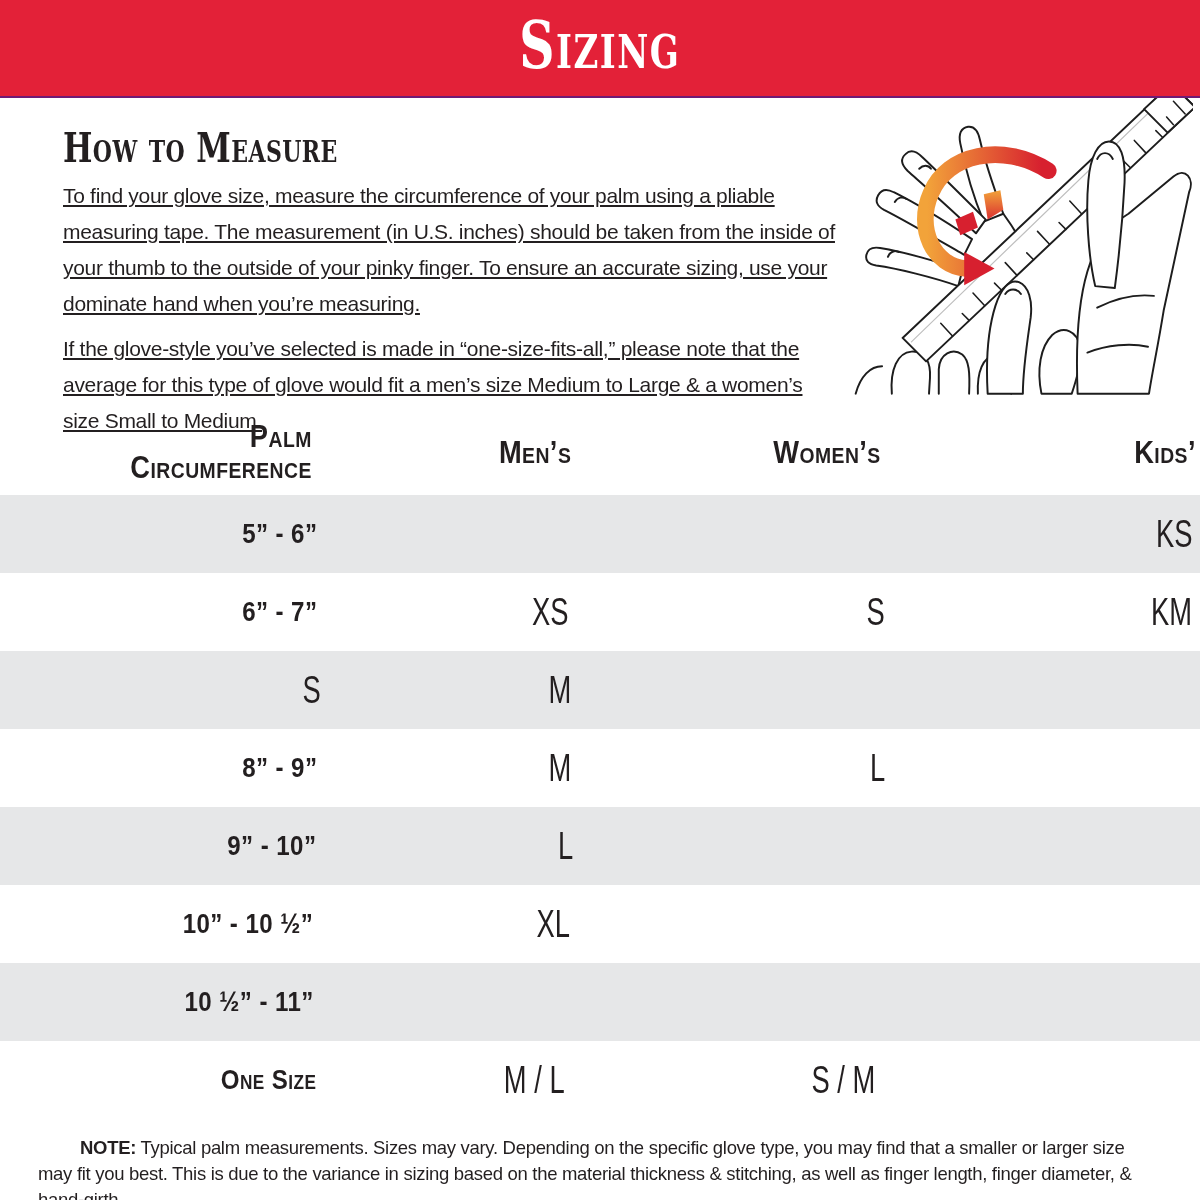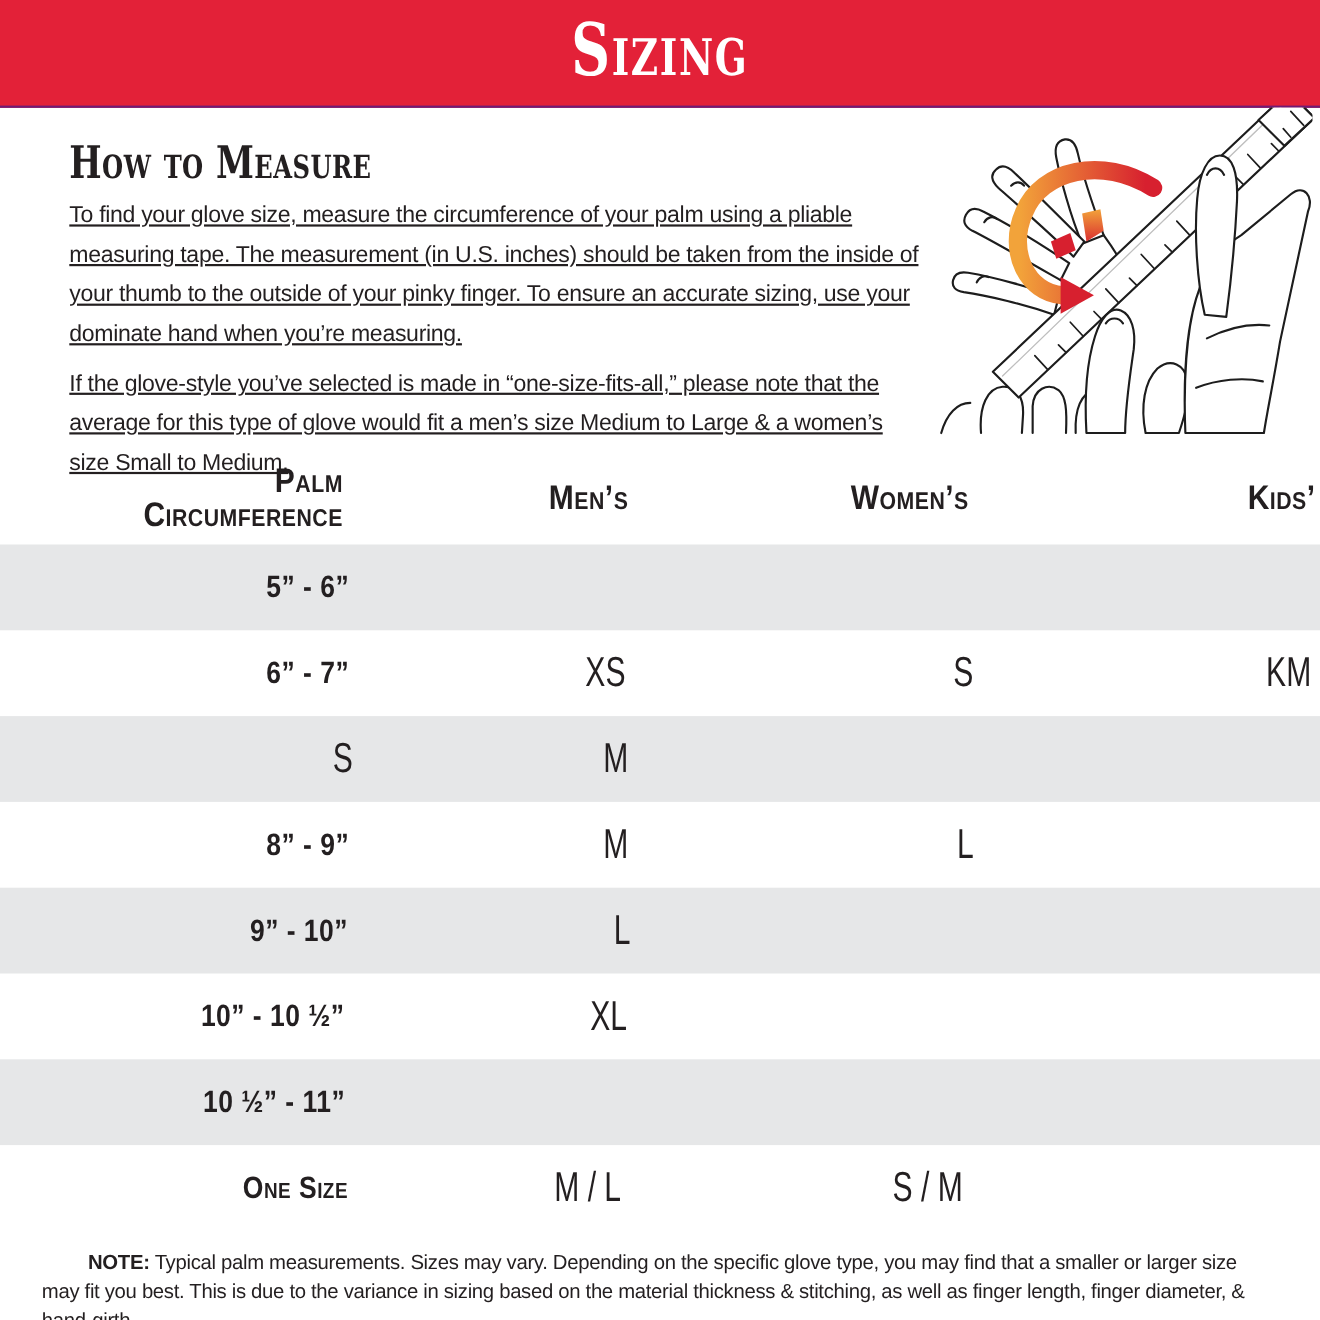--- a/index.html
+++ b/index.html
@@ -223,20 +223,21 @@
 Circumference</span></div>
     <div class="t-cell"><span class="col-header">Men’s</span></div>
     <div class="t-cell"><span class="col-header">Women’s</span></div>
     <div class="t-cell"><span class="col-header">Kids’</span></div>
   </div>
 
   <div class="t-row striped">
     <div class="t-cell"><span class="palm-label">5” - 6”</span></div>
     <div class="t-cell"><span class="size-value"></span></div>
     <div class="t-cell"><span class="size-value"></span></div>
+    <div class="t-cell"><span class="size-value">KS</span></div>
   </div>
 
   <div class="t-row">
     <div class="t-cell"><span class="palm-label">6” - 7”</span></div>
     <div class="t-cell"><span class="size-value">XS</span></div>
     <div class="t-cell"><span class="size-value">S</span></div>
     <div class="t-cell"><span class="size-value">KM</span></div>
   </div>
 
   <div class="t-row striped">

